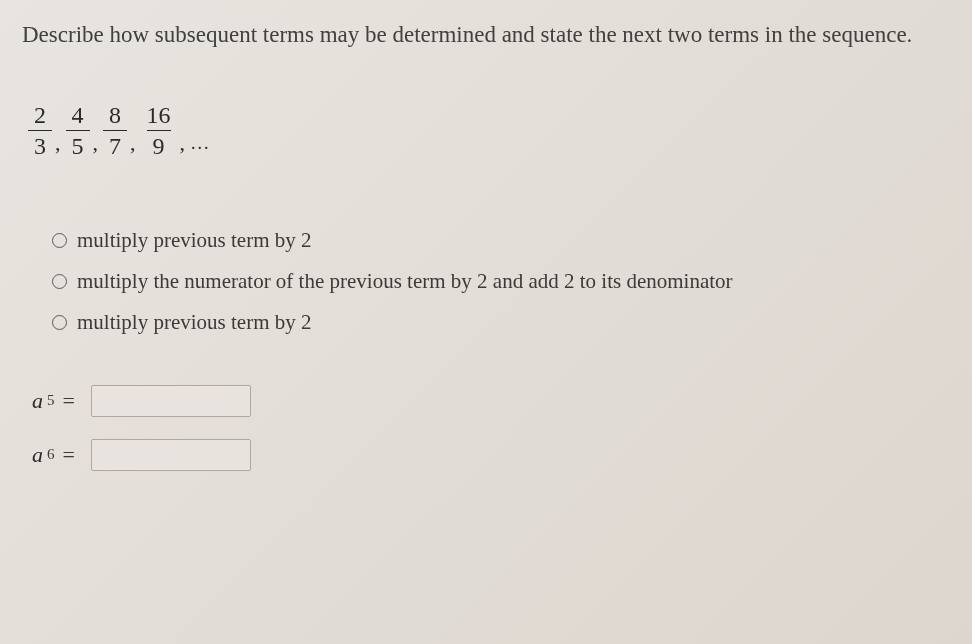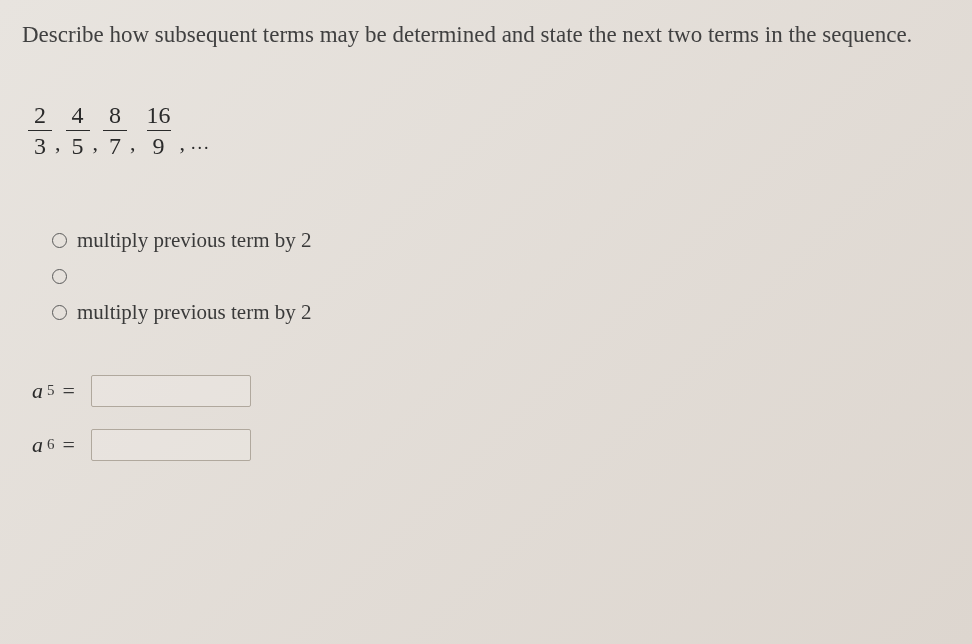--- a/index.html
+++ b/index.html
@@ -142,20 +142,21 @@
   <span class="ellipsis">...</span>
 </div>
 
 <div class="options">
   <div class="option">
     <span class="radio"></span>
     <span>multiply previous term by 2</span>
   </div>
   <div class="option">
     <span class="radio"></span>
+    <span>multiply the numerator of the previous term by 2 and add 2 to its denominator</span>
   </div>
   <div class="option">
     <span class="radio"></span>
     <span>multiply previous term by 2</span>
   </div>
 </div>
 
 <div class="answer-row">
   <span class="answer-label">a</span>
     <span class="subscript">5</span>

